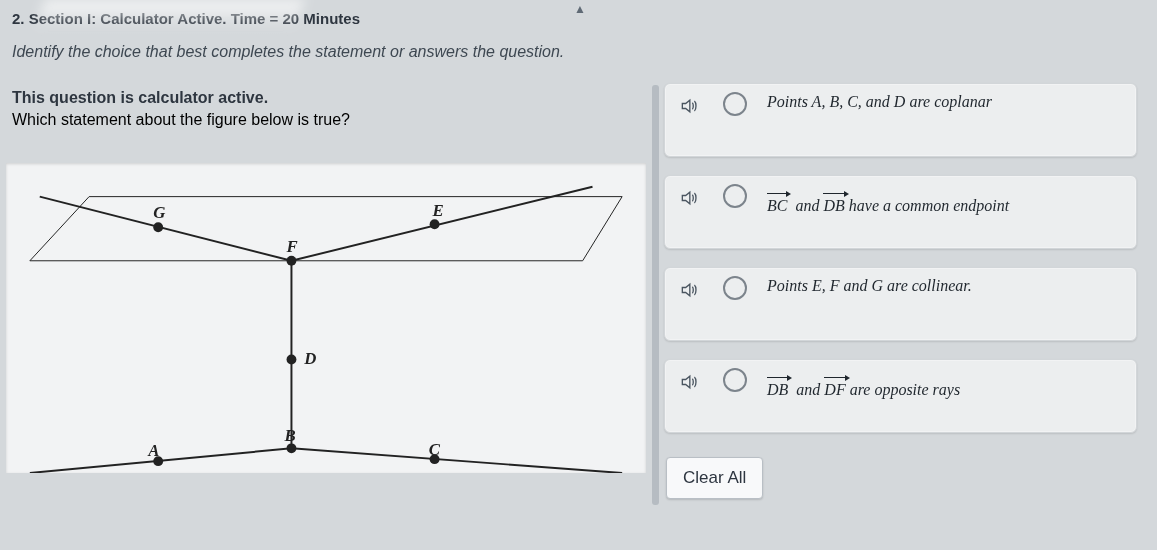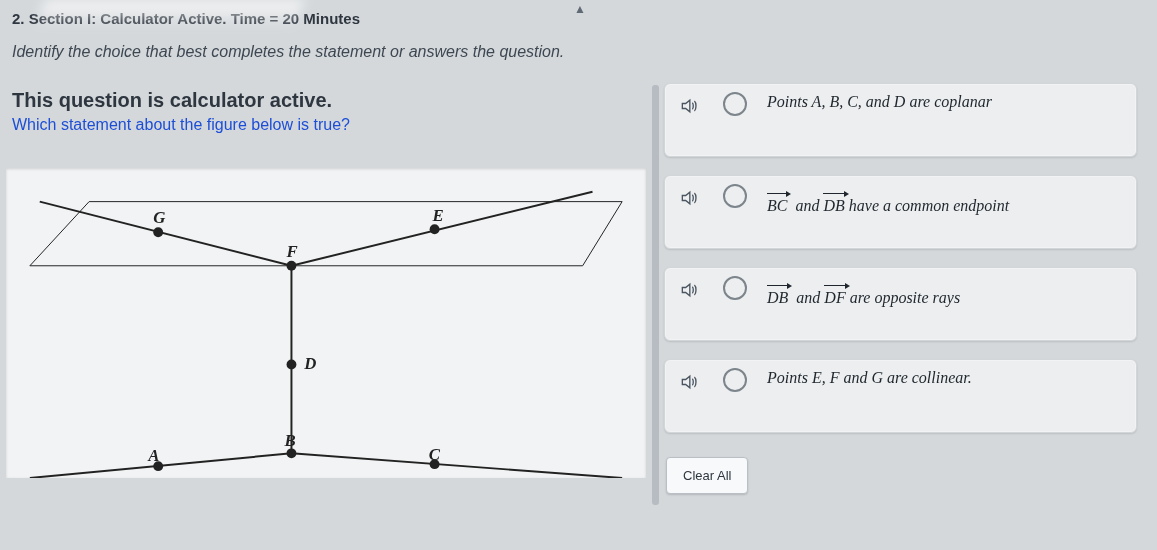--- a/index.html
+++ b/index.html
@@ -38,22 +38,22 @@
       flex-direction: column;
       gap: 18px;
       padding-right: 14px;
     }
     .q-header {
       padding: 2px 0 0 6px;
       color: #3e4852;
     }
     .q-num { font-weight: 700; font-size: 15px; color: #2e3640; }
     .q-instr { font-style: italic; font-size: 16px; color: #3e4852; margin-top: 16px; }
-    .q-active { font-weight: 700; font-size: 20px; color: #2e3640; margin-top: 28px; }
-    .q-stem { font-size: 16px; color: #1d4ed8; margin-top: 4px; }
+    .q-active { font-weight: 700; font-size: 16px; color: #2e3640; margin-top: 28px; }
+    .q-stem { font-size: 16px; color: #000000; margin-top: 4px; }
     .figure-wrap {
       margin-top: 34px;
       background: #f2f3f4;
       box-shadow: inset 0 1px 3px rgba(0,0,0,0.15);
       padding: 4px 10px 0 10px;
       height: 310px;
       position: relative;
     }
     .figure-wrap svg { width: 100%; height: 100%; }
     .divider {
@@ -122,21 +122,21 @@
       border-left: 5px solid currentColor;
       border-top: 3px solid transparent;
       border-bottom: 3px solid transparent;
     }
     .clear-btn {
       align-self: flex-start;
       background: #f8f9fa;
       border: 1px solid #b9bfc5;
       border-radius: 4px;
       padding: 10px 16px;
-      font-size: 13px;
+      font-size: 17px;
       color: #2e3640;
       box-shadow: 0 1px 2px rgba(0,0,0,0.15);
       cursor: pointer;
       margin-top: 6px;
       margin-left: 2px;
     }
     .pt-label { font-family: Georgia, serif; font-style: italic; font-weight: 700; font-size: 17px; fill: #222; }
   </style>
 </head>
 <body>
@@ -213,29 +213,29 @@
       </div>
       <div class="choice">
         <span class="tts">
           <svg width="22" height="20" viewBox="0 0 24 24" fill="none" stroke="#4a5560" stroke-width="1.6">
             <path d="M4 9v6h4l5 4V5L8 9H4z" fill="none"></path>
             <path d="M16 8c1.5 1.2 1.5 6.8 0 8"></path>
             <path d="M18.5 6c2.5 2 2.5 10 0 12"></path>
           </svg>
         </span>
         <span class="radio"></span>
+        <span class="choice-text">Points <span class="var">E</span>, <span class="var">F</span> and <span class="var">G</span> are collinear.</span>
+      </div>
+      <div class="choice">
+        <span class="tts">
+          <svg width="22" height="20" viewBox="0 0 24 24" fill="none" stroke="#4a5560" stroke-width="1.6">
+            <path d="M4 9v6h4l5 4V5L8 9H4z" fill="none"></path>
+            <path d="M16 8c1.5 1.2 1.5 6.8 0 8"></path>
+            <path d="M18.5 6c2.5 2 2.5 10 0 12"></path>
+          </svg>
+        </span>
+        <span class="radio"></span>
         <span class="choice-text"><span class="rayarrow">DB</span>&nbsp; and <span class="rayarrow">DF</span> are opposite rays</span>
-      </div>
-      <div class="choice">
-        <span class="tts">
-          <svg width="22" height="20" viewBox="0 0 24 24" fill="none" stroke="#4a5560" stroke-width="1.6">
-            <path d="M4 9v6h4l5 4V5L8 9H4z" fill="none"></path>
-            <path d="M16 8c1.5 1.2 1.5 6.8 0 8"></path>
-            <path d="M18.5 6c2.5 2 2.5 10 0 12"></path>
-          </svg>
-        </span>
-        <span class="radio"></span>
-        <span class="choice-text">Points <span class="var">E</span>, <span class="var">F</span> and <span class="var">G</span> are collinear.</span>
       </div>
       <button class="clear-btn">Clear All</button>
     </div>
 
 </div>
 
 </body></html>

